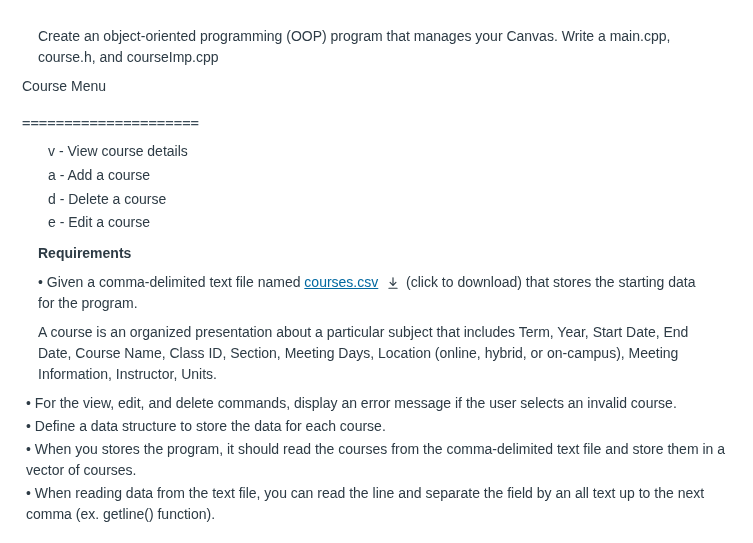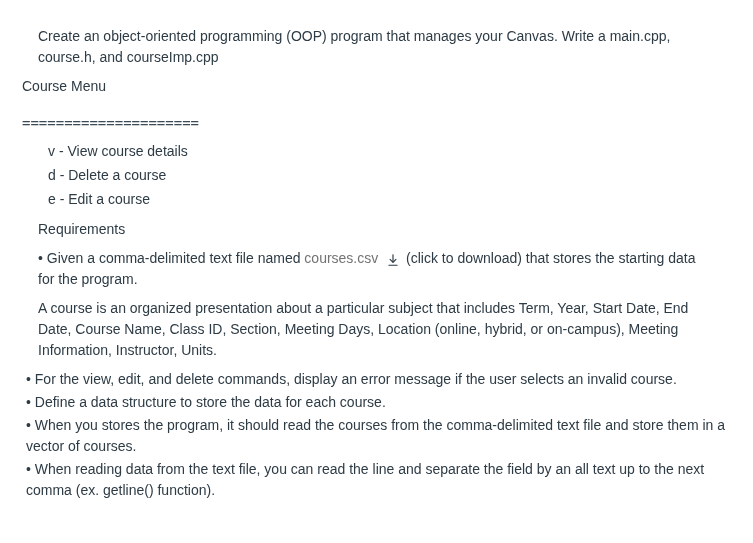--- a/index.html
+++ b/index.html
@@ -9,29 +9,30 @@
     font-size: 14px;
     color: #2d3b45;
     line-height: 1.5;
     width: 753px;
     box-sizing: border-box;
   }
   .block { margin-bottom: 16px; }
   .para { margin: 8px 16px; }
   .indent { padding-left: 26px; }
   .menu-item { line-height: 1.7; }
-  .bold { font-weight: 400; }
+  .bold { font-weight: 700; }
   .divider {
     font-family: monospace;
     letter-spacing: 0;
     color: #3a4a56;
     margin: 2px 0 6px 0;
   }
   a.file-link {
-    color: #737373;
+    color: #0369a1;
+    text-decoration: underline;
     cursor: pointer;
   }
   .dl-icon {
     display: inline-flex;
     vertical-align: middle;
     margin: 0 2px 0 4px;
   }
   .dl-icon svg { width: 14px; height: 14px; stroke: #2d3b45; }
   .bullet-row { margin: 2px 4px; }
 </style>
@@ -39,20 +40,21 @@
 <body>
 
 <div class="para">Create an object-oriented programming (OOP) program that manages your Canvas.  Write a main.cpp, course.h, and courseImp.cpp</div>
 
 <div class="block">Course Menu</div>
 
 <div class="divider">=====================</div>
 
 <div class="indent">
   <div class="menu-item">v - View course details</div>
+  <div class="menu-item">a - Add a course</div>
   <div class="menu-item">d - Delete a course</div>
   <div class="menu-item">e - Edit a course</div>
 </div>
 
 <div class="para bold">Requirements</div>
 
 <div class="para">
   <span>• Given a comma-delimited text file named </span><a class="file-link">courses.csv</a>
   <span class="dl-icon">
     <svg viewBox="0 0 24 24" fill="none" stroke-width="2" stroke-linecap="round" stroke-linejoin="round">

